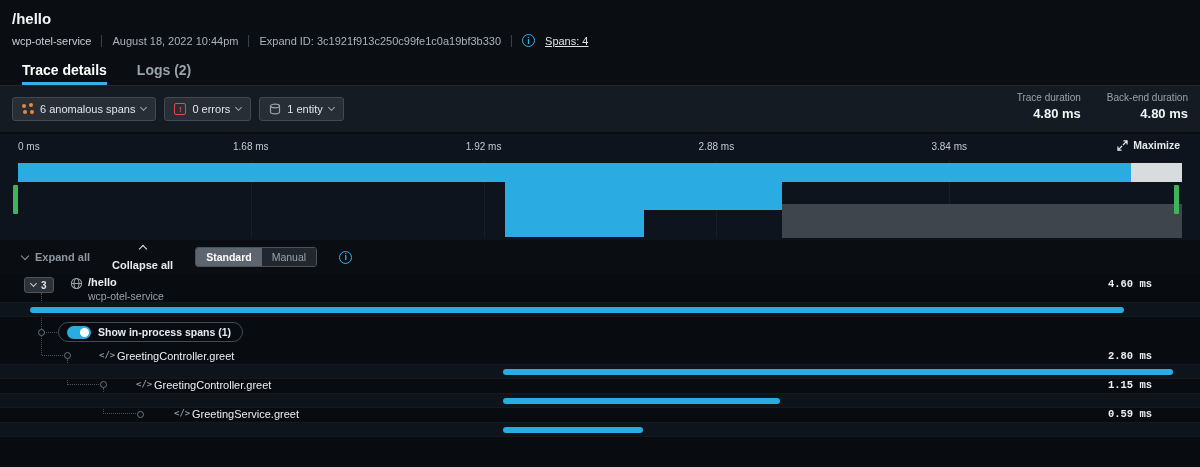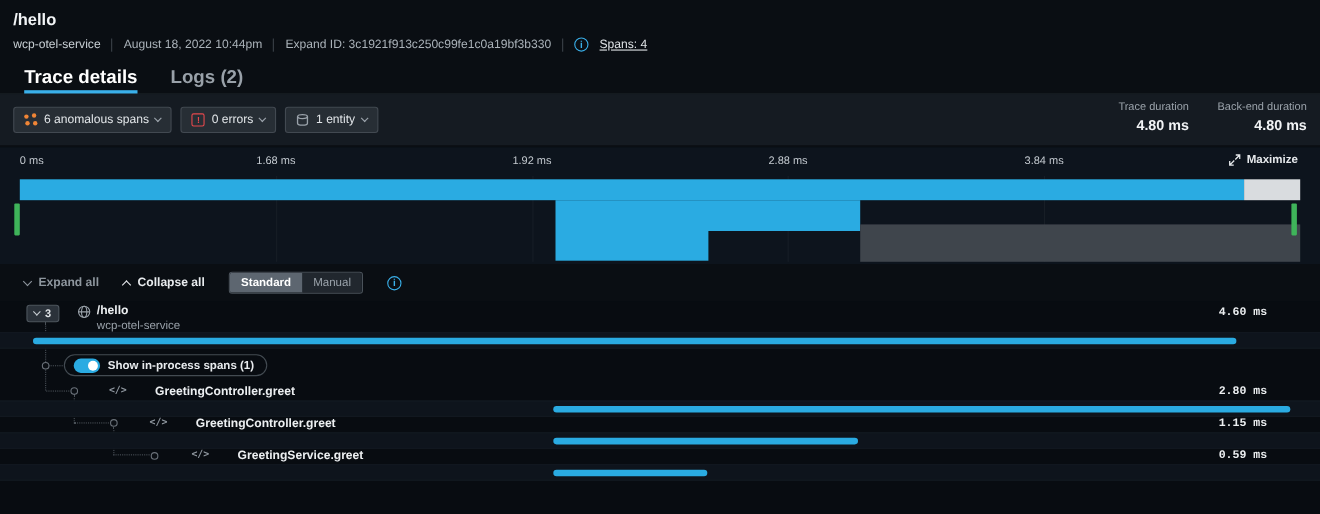--- a/index.html
+++ b/index.html
@@ -11,21 +11,21 @@
   .page-title { position:absolute; left:12px; top:10px; font-size:15px; font-weight:bold; color:#f2f4f6; }
   .meta { position:absolute; left:12px; top:34px; display:flex; align-items:center; gap:10px; font-size:11px; color:#aab2b9; }
   .meta .svc { color:#c9d0d5; }
   .vsep { width:1px; height:12px; background:#3a4149; }
   .spans-link { color:#dfe3e6; text-decoration:underline; cursor:pointer; }
   .info-circle { width:13px; height:13px; border:1px solid #3ab0ea; border-radius:50%; color:#3ab0ea;
                  font-size:9px; font-weight:bold; display:flex; align-items:center; justify-content:center; }
 
   .tabs { position:absolute; left:0; top:56px; width:100%; height:30px; border-bottom:1px solid #1f262d;
           display:flex; gap:30px; padding-left:22px; }
-  .tab { font-size:17px; font-weight:bold; color:#99a1a9; display:flex; align-items:center;
+  .tab { font-size:14px; font-weight:bold; color:#99a1a9; display:flex; align-items:center;
          border-bottom:3px solid transparent; padding-top:2px; cursor:pointer; }
   .tab.active { color:#ffffff; border-bottom-color:#3ab0ea; }
 
   
   .toolbar { position:absolute; left:0; top:86px; width:100%; height:46px; background:#151b22;
              display:flex; align-items:center; padding-left:12px; gap:8px; }
   .tb-btn { height:24px; display:flex; align-items:center; gap:6px; background:#272e35;
             border:1px solid #424951; border-radius:3px; padding:0 9px; font-size:11px; color:#e2e6e9; cursor:pointer; }
   .caret { width:5px; height:5px; border-right:1.4px solid #9aa2aa; border-bottom:1.4px solid #9aa2aa;
            transform:rotate(45deg); margin-top:-3px; }
@@ -62,21 +62,21 @@
   .mm-light { background:#d9dcdf; }
   .mm-gray { background:#3f454c; }
   .handle { position:absolute; width:5px; height:29px; top:51px; background:#3fb45a; border-radius:1px; cursor:ew-resize; }
   .handle.left { left:13px; } .handle.right { right:21px; }
 
   
   .controls { position:absolute; left:0; top:240px; width:100%; height:34px; display:flex; align-items:center;
               padding-left:22px; gap:22px; }
   .ctl { display:flex; align-items:center; gap:7px; font-size:11px; font-weight:bold; cursor:pointer; }
   .ctl.expand { color:#8e969e; }
-  .ctl.collapse { color:#e8ebee; }
+  .ctl.collapse { color:#e8ebee;flex-direction:column; }
   .seg { display:flex; border:1px solid #4a525a; border-radius:3px; overflow:hidden; height:20px; }
   .seg-opt { padding:0 10px; font-size:10.5px; display:flex; align-items:center; color:#9aa2aa; background:#21272e; cursor:pointer; }
   .seg-opt.sel { background:#5d6670; color:#ffffff; font-weight:bold; }
 
   
   .waterfall { position:absolute; left:0; top:274px; width:100%; height:193px; background:#080c11; }
   .lane { position:absolute; left:0; width:100%; height:15px; background:#0e141c;
           border-top:1px solid #131a22; border-bottom:1px solid #131a22; }
   .bar-area { position:absolute; left:18px; right:18px; top:0; height:100%; }
   .wbar { position:absolute; top:4px; height:6px; border-radius:3px; background:#2aabe2; cursor:pointer; }
@@ -95,21 +95,21 @@
   .toggle-box { position:absolute; left:58px; top:48px; height:20px; border:1px solid #434b52; border-radius:10px;
                 display:flex; align-items:center; gap:7px; padding:0 11px 0 8px; font-size:10.5px; font-weight:bold;
                 color:#e8ebee; cursor:pointer; }
   .switch { width:24px; height:13px; border-radius:7px; background:#2aabe2; position:relative; }
   .knob { position:absolute; right:2px; top:2px; width:9px; height:9px; border-radius:50%; background:#ffffff; }
 
   .srow { position:absolute; width:100%; height:16px; }
   .srow-1 { top:74px; } .srow-2 { top:103px; } .srow-3 { top:132px; }
   .code-icon { position:absolute; top:2px; font-family:"DejaVu Sans Mono", monospace; font-size:9px;
                font-weight:bold; color:#8e969e; }
-  .span-name { position:absolute; top:2px; font-size:11px; font-weight:bold; color:#eceff1;margin-left:24px; }
+  .span-name { position:absolute; top:2px; font-size:11px; font-weight:normal; color:#eceff1; }
   .ci-1 { left:99px; } .sn-1 { left:117px; }
   .ci-2 { left:136px; } .sn-2 { left:154px; }
   .ci-3 { left:174px; } .sn-3 { left:192px; }
   .dur-row { top:2px; }
 
   .node { position:absolute; width:7px; height:7px; border:1px solid #6a7179; border-radius:50%; background:#0a0e13; }
   .conn-v { position:absolute; width:0; border-left:1px dotted #4a5158; }
   .conn-h { position:absolute; height:0; border-top:1px dotted #4a5158; }
   .conn-l { position:absolute; border-left:1px dotted #4a5158; border-bottom:1px dotted #4a5158; }
 </style>

